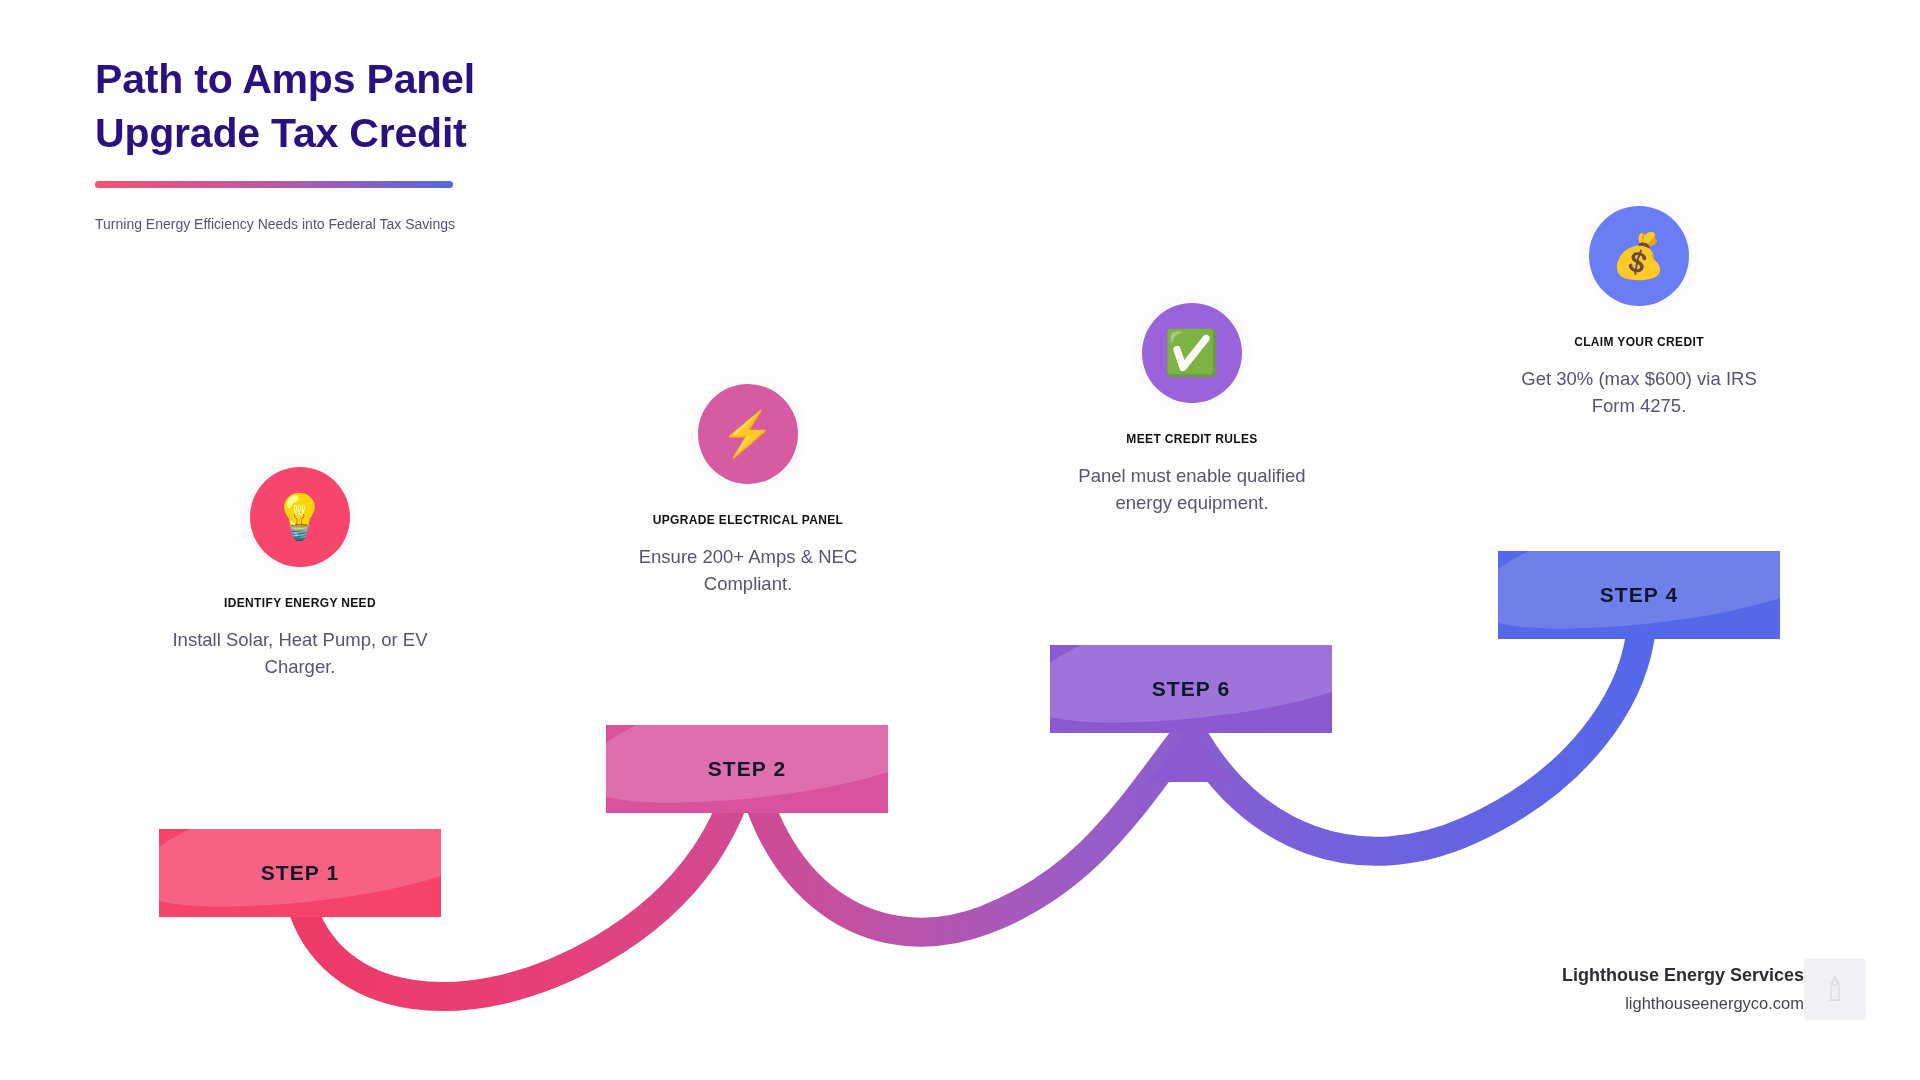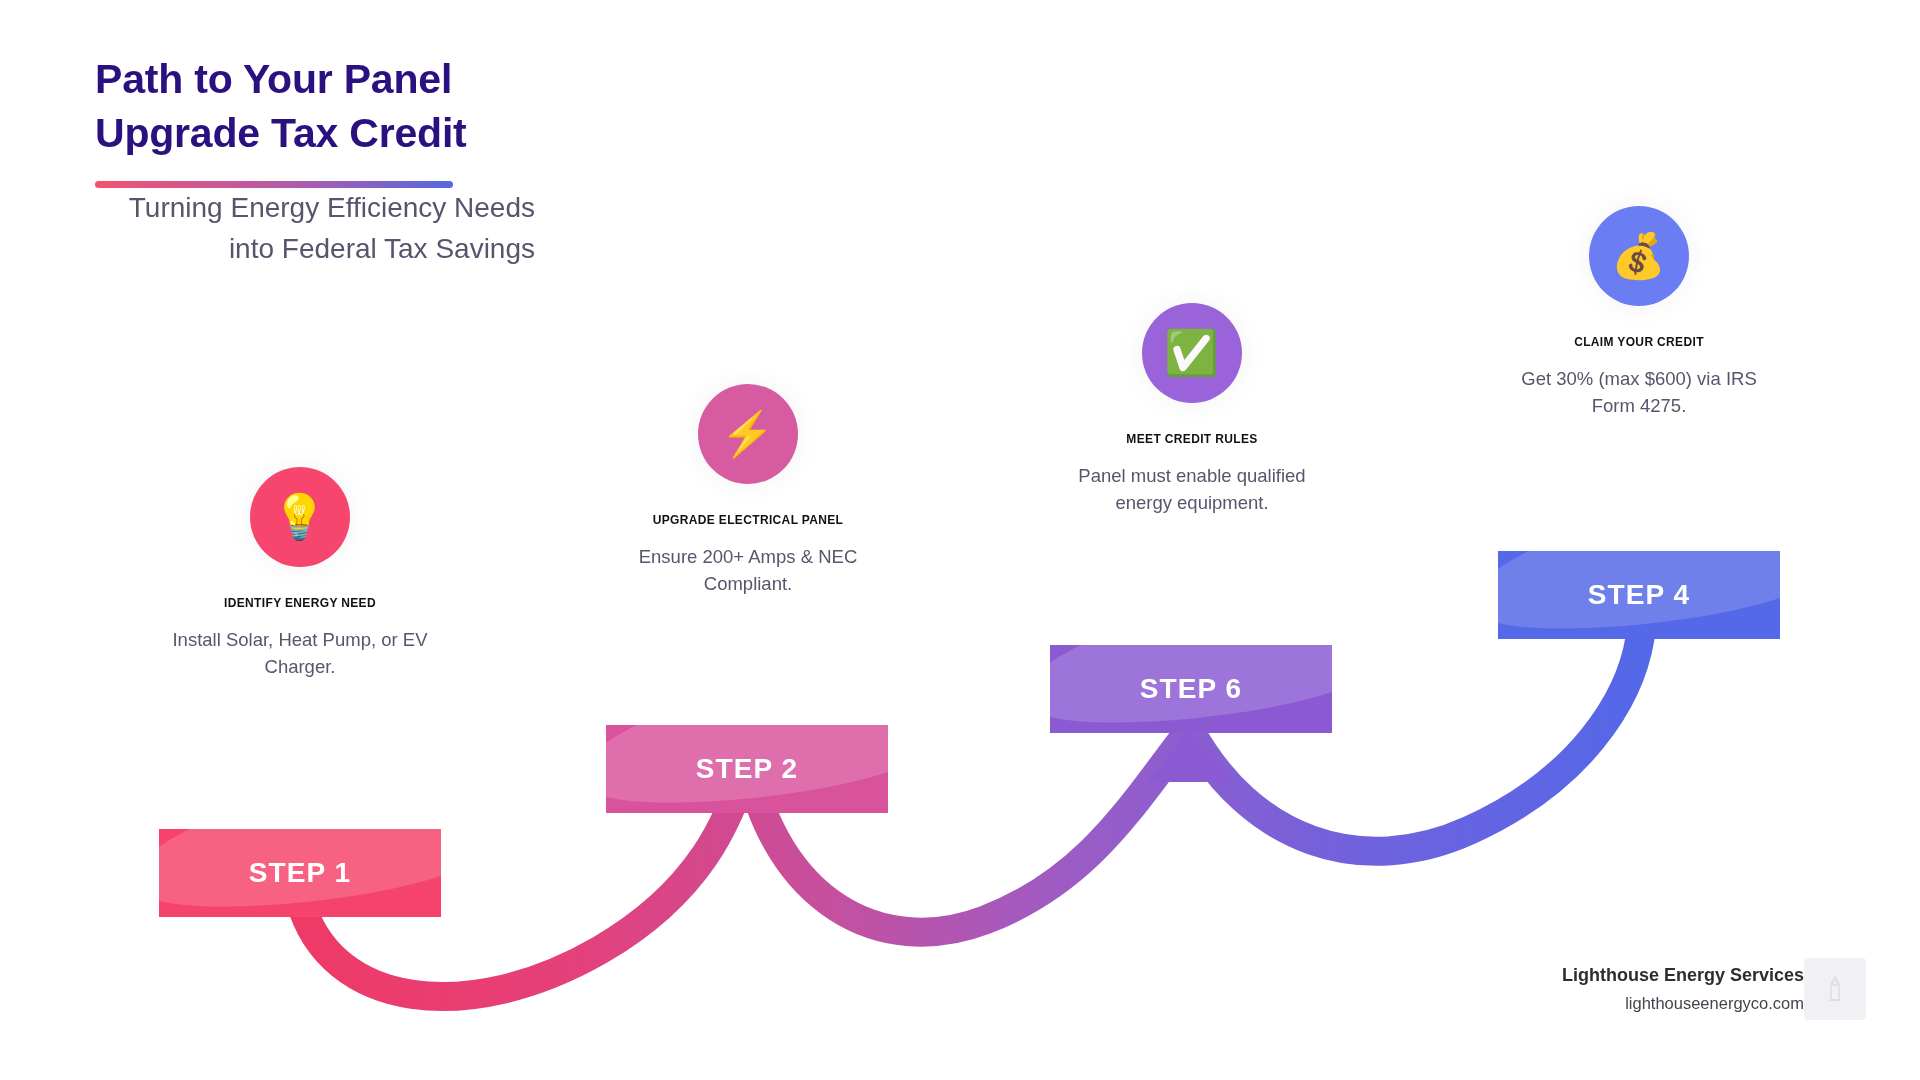--- a/index.html
+++ b/index.html
@@ -39,25 +39,25 @@
     margin: 0;
   }
   #accent-bar {
     width: 358px;
     height: 7px;
     border-radius: 4px;
     margin-top: 21px;
     background: linear-gradient(90deg, #F4526F 0%, #B65BA6 52%, #5468E0 100%);
   }
   #subtitle {
-    font-size: 28px;
+    margin-top: 26px;
+    font-size: 14px;
     line-height: 1.45;
     color: #55556E;
     width: 440px;
-    text-align: right;
   }
 
   
   .step {
     position: absolute;
     width: 300px;
     text-align: center;
   }
   .step-icon {
     width: 100px;
@@ -103,22 +103,22 @@
     top: -40%;
     width: 135%;
     height: 120%;
     background: rgba(255,255,255,0.16);
     border-radius: 50% 50% 46% 54% / 62% 58% 42% 38%;
     transform: rotate(-8deg);
     pointer-events: none;
   }
   .banner-label {
     position: relative;
-    color: #ffffff;
-    font-size: 28px;
+    color: #0f172a;
+    font-size: 21px;
     font-weight: bold;
     letter-spacing: 1.1px;
     z-index: 2;
   }
 
   
   #footer {
     position: absolute;
     right: 54px;
     bottom: 60px;
@@ -172,21 +172,21 @@
            C 1090 880, 1135 800, 1190 730
            C 1250 840, 1360 880, 1470 830
            C 1580 780, 1630 700, 1640 638" fill="none" stroke="url(#waveGrad)" stroke-width="29" stroke-linecap="round" stroke-linejoin="round"></path>
 
   <polygon points="705,812 748,760 791,812" fill="#D9539C"></polygon>
   <polygon points="1147,782 1190,730 1233,782" fill="#8B5AD2"></polygon>
 </svg>
 
 <div id="header">
   <h1 id="title">
-    <span>Path to Your Panel</span><br>
+    <span>Path to Amps Panel</span><br>
     <span>Upgrade Tax Credit</span>
   </h1>
   <div id="accent-bar"></div>
   <div id="subtitle">Turning Energy Efficiency Needs into Federal Tax Savings</div>
 </div>
 
 <div class="step" style="left:150px; top:467px;">
   <div class="step-icon" style="background:#F7466E;">
     <span>💡</span>
   </div>

